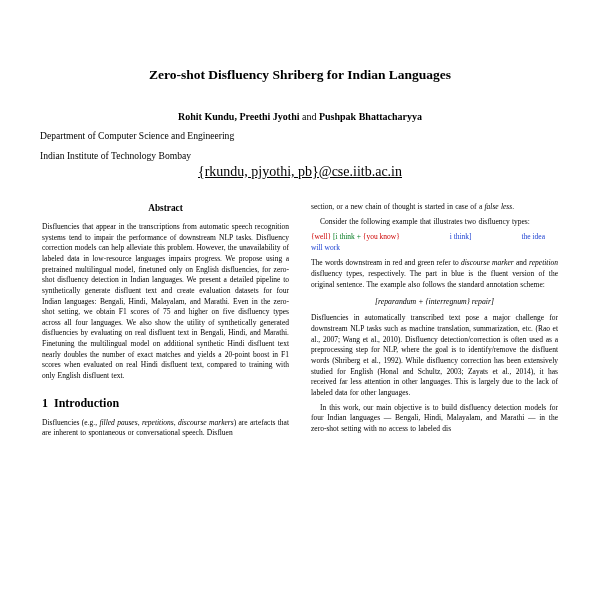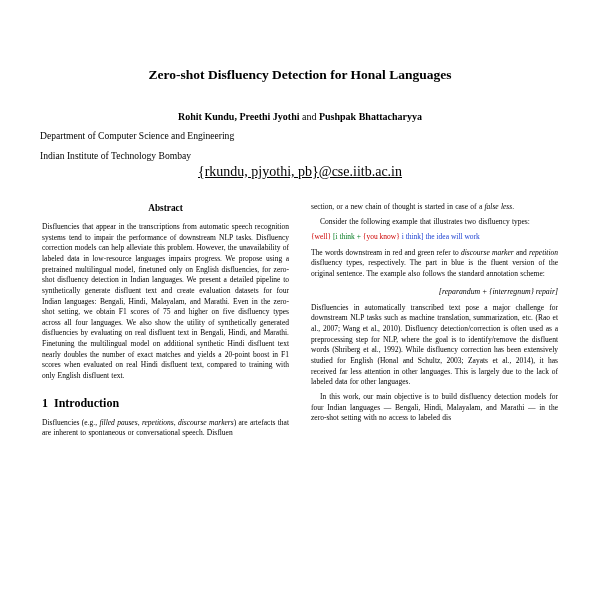--- a/index.html
+++ b/index.html
@@ -84,35 +84,35 @@
   p.indent {
     text-indent: 9px;
   }
   .example-line {
     margin: 5px 0 5px 0;
     text-align: left;
     font-size: 7.5px;
   }
   .red { color: #cc0000; }
   .green { color: #007a1f; }
-  .blue { color: #1a3fd0; }
+  .blue { color: #1a3fd0; padding-left: 48px; }
   .ital { font-style: italic; }
   .centered-formula {
-    text-align: right;
+    text-align: center;
     font-style: italic;
     font-size: 7.8px;
     margin: 6px 0 6px 0;
   }
 </style>
 </head>
 <body>
 
 <div class="page">
 
-  <div class="title">Zero-shot Disfluency Detection for Honal Languages</div>
+  <div class="title">Zero-shot Disfluency Shriberg for Indian Languages</div>
 
   <div class="authors">
     <span>Rohit Kundu, Preethi Jyothi</span><span class="plain"> and </span><span>Pushpak Bhattacharyya</span>
   </div>
 
   <div class="affiliation">Department of Computer Science and Engineering</div>
   <div class="affiliation">Indian Institute of Technology Bombay</div>
   <div class="email">{rkundu, pjyothi, pb}@cse.iitb.ac.in</div>
 
   <div class="columns">

